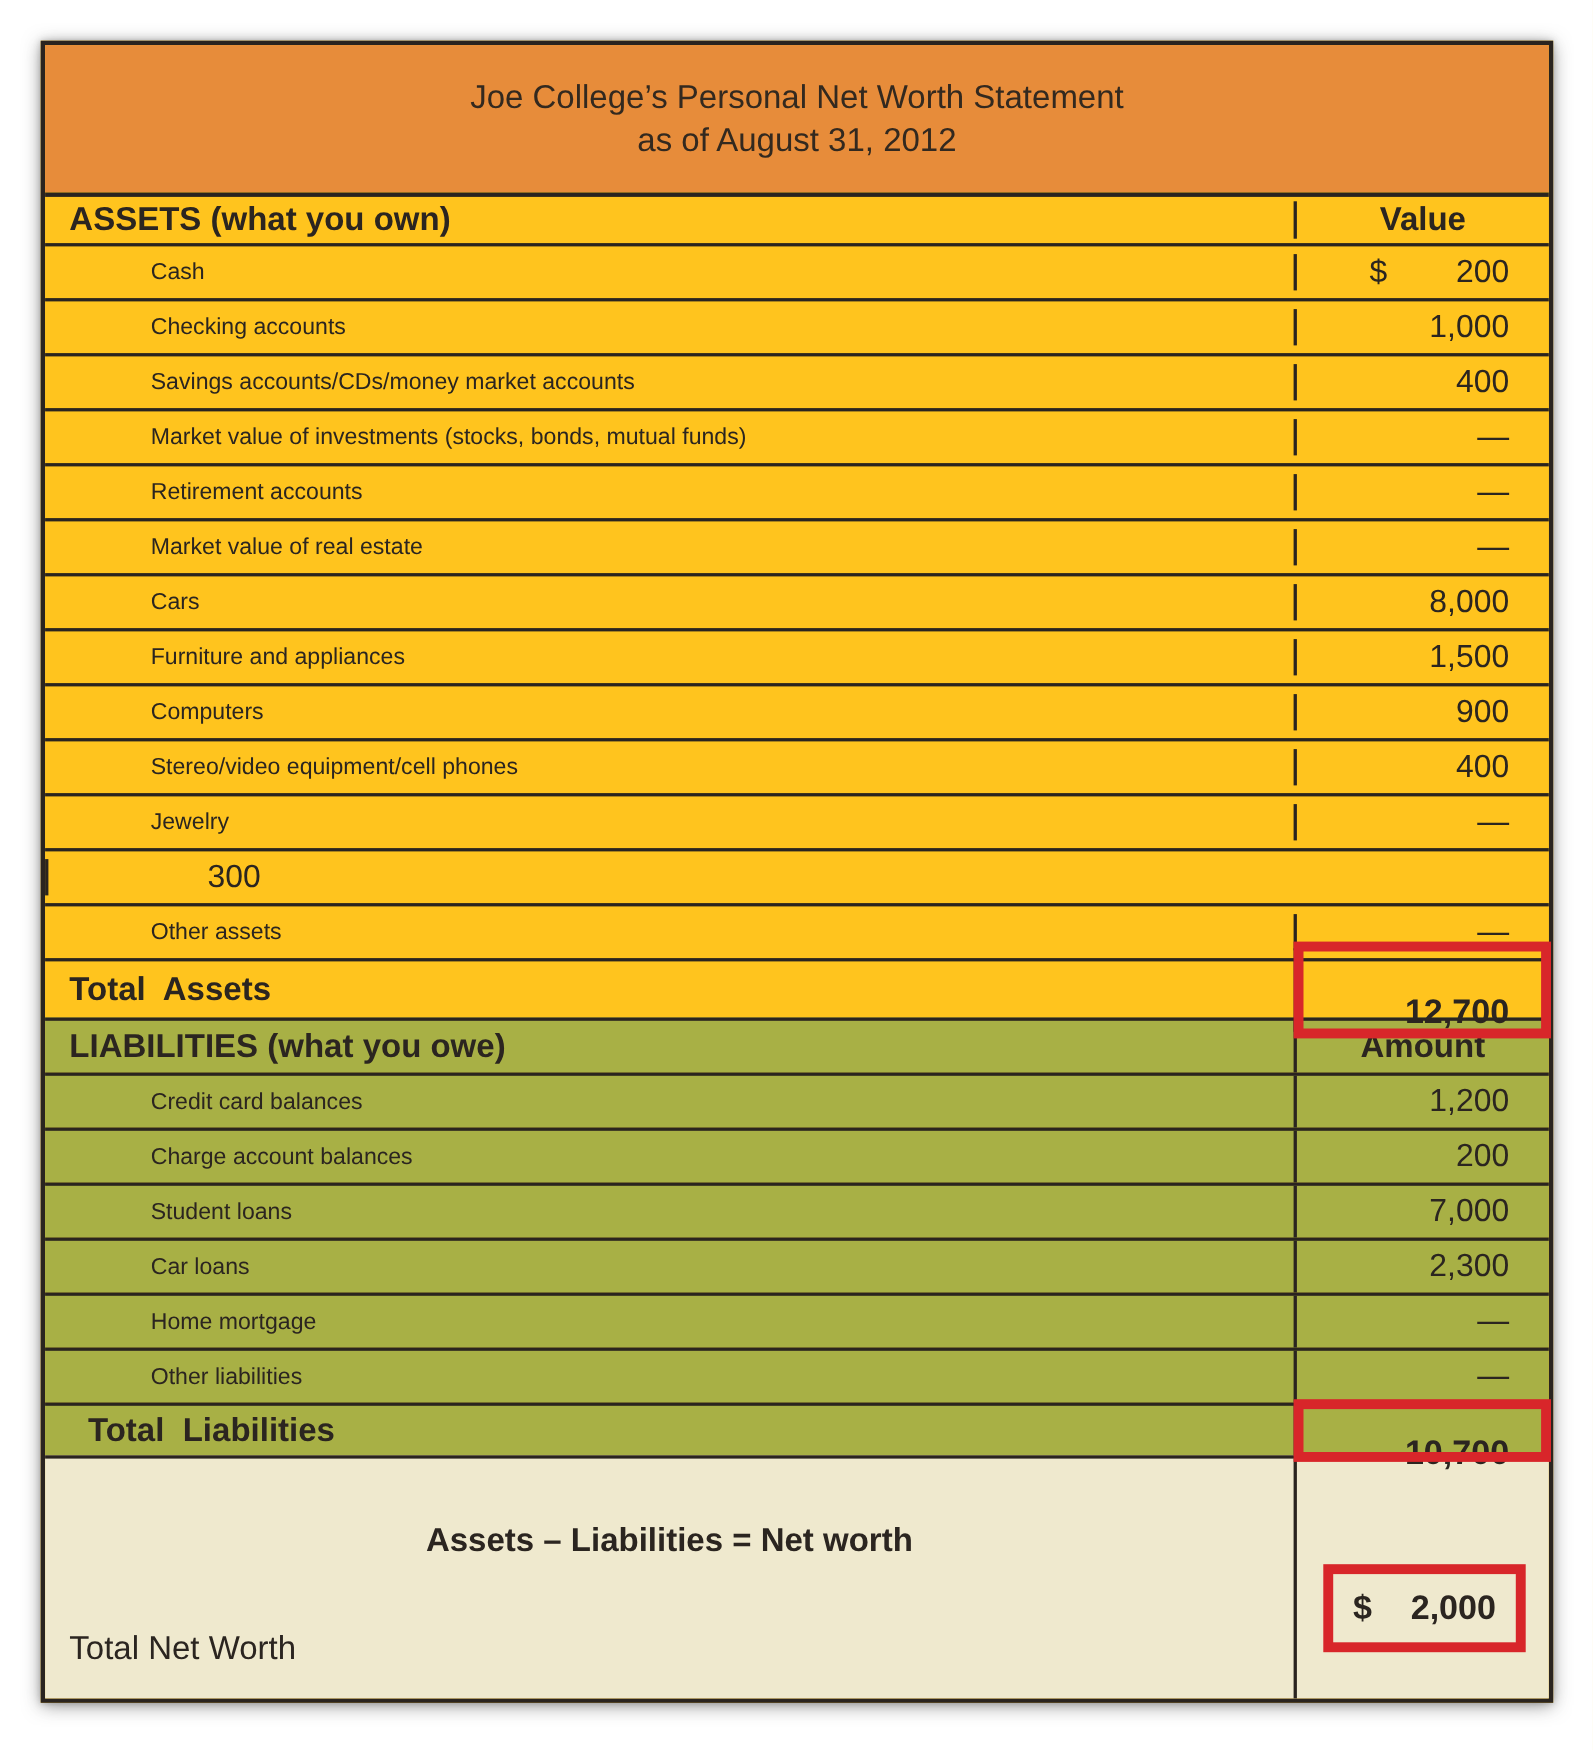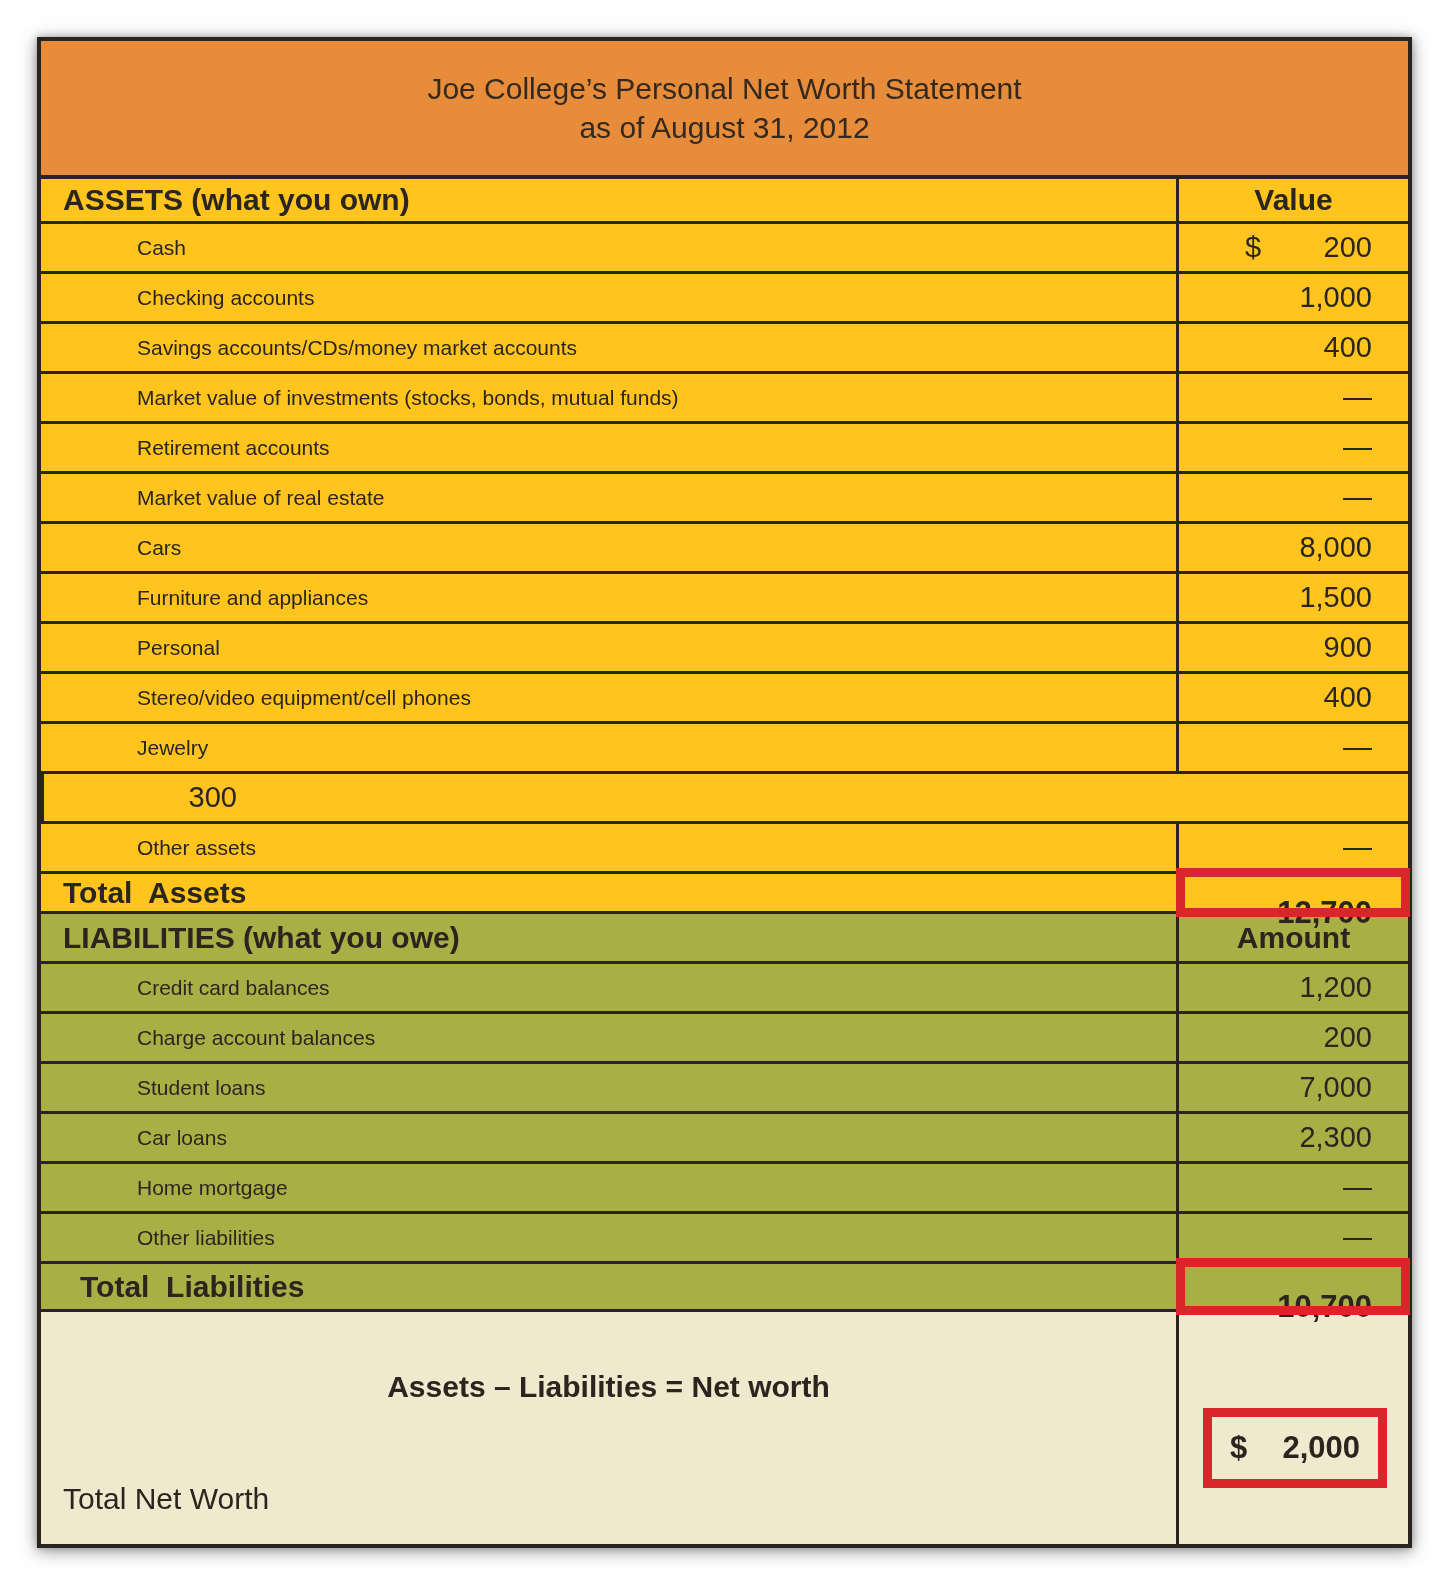--- a/index.html
+++ b/index.html
@@ -19,32 +19,32 @@
     border:4px solid var(--line);
     box-shadow:0 3px 16px rgba(60,60,60,.55), 0 0 6px rgba(80,80,80,.35);
     display:flex;flex-direction:column;background:var(--yellow);
   }
   .title-bar{
     height:134px;background:var(--orange);
     display:flex;flex-direction:column;justify-content:center;align-items:center;
     font-size:30px;line-height:39px;color:#33291F;
   }
   .row{display:flex;border-top:3px solid var(--line);align-items:stretch;}
-  .row.yellow{background:var(--yellow);}
+  .row.yellow{background:var(--yellow);align-items:center;}
   .row.green{background:var(--green);}
   .label-cell{flex:1;display:flex;align-items:center;padding-left:96px;
     font-size:21px;}
   .section-label{padding-left:22px;font-weight:bold;font-size:30px;}
   .value-cell{width:232px;border-left:3px solid var(--line);position:relative;
     display:flex;align-items:center;justify-content:flex-end;
     padding-right:36px;font-size:29px;}
   .value-cell.centered{justify-content:center;padding-right:0;
     font-weight:bold;font-size:30px;margin-left:46px;}
   .value-cell.with-currency{justify-content:space-between;padding-left:66px;}
-  .h46{height:46px;} .h50{height:50px;} .h54{height:40px;} .h66{height:48px;padding-left:17px;}
+  .h46{height:46px;} .h50{height:50px;} .h54{height:54px;} .h66{height:48px;padding-left:17px;}
   .pre{white-space:pre-wrap;}
   .total-value{font-weight:bold;font-size:31px;margin-top:40px;}
   .cell-red-box{position:absolute;top:-6px;bottom:-6px;left:-3px;right:-2px;
     border:9px solid var(--red);pointer-events:none;z-index:5;}
   .networth-section{flex:1;background:var(--cream);display:flex;}
   .networth-left{flex:1;position:relative;}
   .networth-right{width:232px;border-left:3px solid var(--line);position:relative;}
   .formula{position:absolute;top:58px;left:0;width:100%;text-align:center;
     font-weight:bold;font-size:30px;}
   .total-networth-label{position:absolute;bottom:28px;left:22px;
@@ -98,21 +98,21 @@
   </div>
   <div class="row yellow h50">
     <div class="label-cell">Cars</div>
     <div class="value-cell">8,000</div>
   </div>
   <div class="row yellow h50">
     <div class="label-cell">Furniture and appliances</div>
     <div class="value-cell">1,500</div>
   </div>
   <div class="row yellow h50">
-    <div class="label-cell">Personal</div>
+    <div class="label-cell">Computers</div>
     <div class="value-cell">900</div>
   </div>
   <div class="row yellow h50">
     <div class="label-cell">Stereo/video equipment/cell phones</div>
     <div class="value-cell">400</div>
   </div>
   <div class="row yellow h50">
     <div class="label-cell">Jewelry</div>
     <div class="value-cell">—</div>
   </div>

